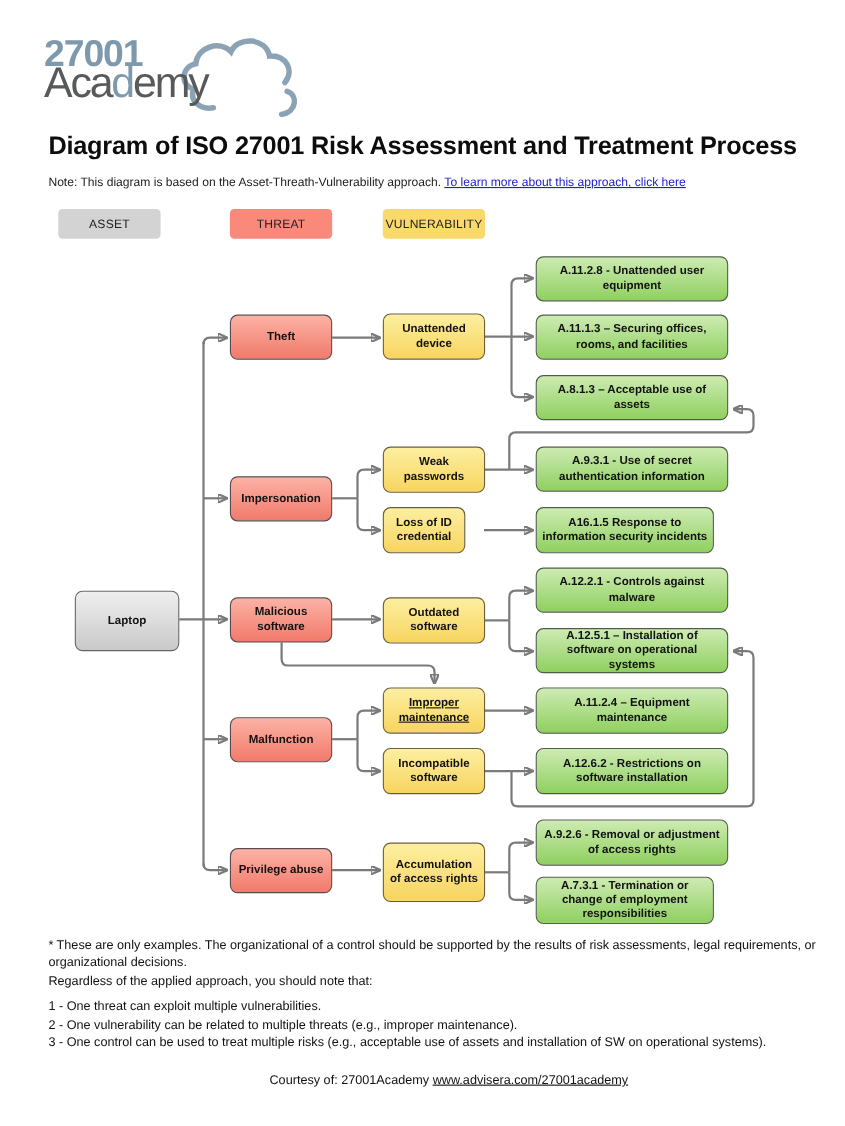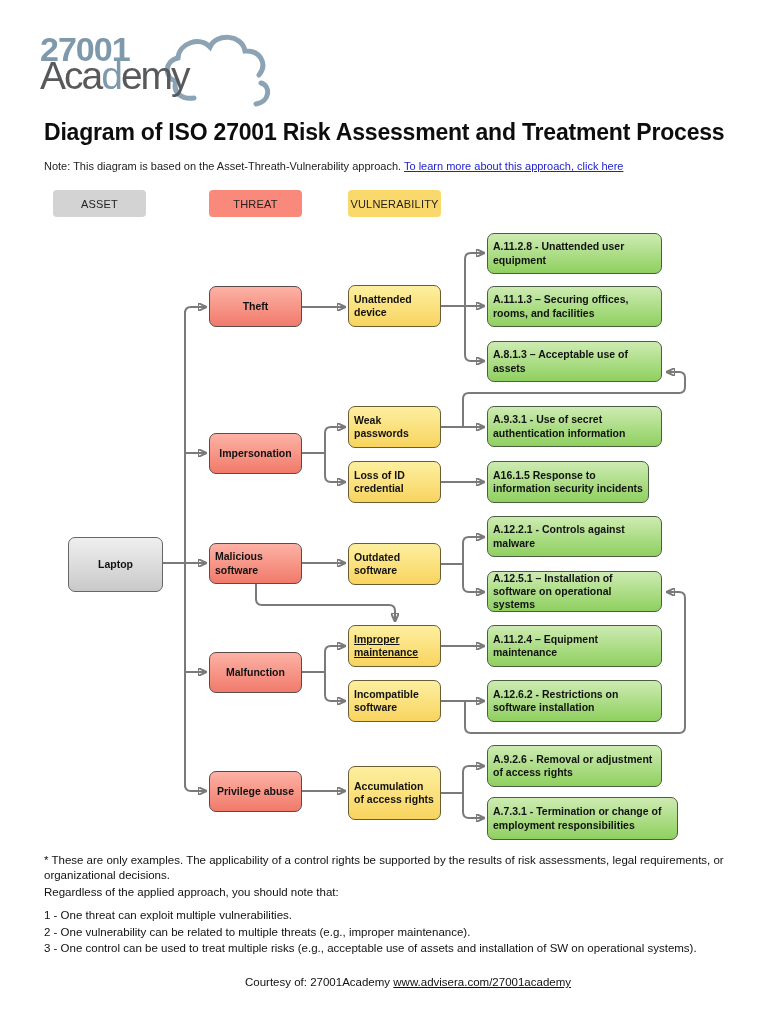--- a/index.html
+++ b/index.html
@@ -22,21 +22,21 @@
   .colhdr{position:absolute;height:27px;border-radius:4px;display:flex;align-items:center;justify-content:center;font-size:11px;color:#222;letter-spacing:0.2px;}
   #hdr-asset{left:53px;top:190px;width:93px;background:#d3d3d3;}
   #hdr-threat{left:209px;top:190px;width:93px;background:#f9897b;}
   #hdr-vuln{left:348px;top:190px;width:93px;background:#fad96c;}
   #hdr-control{left:487px;top:190px;width:175px;background:#9fd675;}
 
   
   #edges{position:absolute;left:0;top:0;width:768px;height:1024px;pointer-events:none;}
   #edges path{stroke:#7a7a7a;stroke-width:2;fill:none;}
   .node{position:absolute;box-sizing:border-box;border:1px solid #4d4d4d;border-radius:7px;
-        display:flex;align-items:center;justify-content:center;text-align:left;
+        display:flex;align-items:center;justify-content:center;text-align:center;
         font-size:10.5px;font-weight:bold;color:#121212;line-height:1.25;padding:2px 5px;}
   .node.asset{background:linear-gradient(#efefef,#c9c9c9);border-color:#666;}
   .node.threat{background:linear-gradient(#fcb2a5,#f17a6b);border-color:#5a4a48;}
   .node.vuln{background:linear-gradient(#fdefa0,#f8d45f);border-color:#6b5d33;}
   .node.control{background:linear-gradient(#cdebb2,#8fd05f);border-color:#4c5e42;}
 
   
   .fnote{position:absolute;left:44px;width:708px;font-size:11.5px;color:#111;line-height:1.32;}
   #fn-star{top:853px;}
   #fn-reg{top:885px;}
@@ -111,39 +111,39 @@
 
   <div id="diagram-nodes">
       <div class="node asset" style="left: 68px; top: 537px; width: 95px; height: 55px;">Laptop</div>
       <div class="node threat" style="left: 209px; top: 286px; width: 93px; height: 41px;">Theft</div>
       <div class="node threat" style="left: 209px; top: 433px; width: 93px; height: 41px;">Impersonation</div>
       <div class="node threat" style="left: 209px; top: 543px; width: 93px; height: 41px;">Malicious software</div>
       <div class="node threat" style="left: 209px; top: 652px; width: 93px; height: 41px;">Malfunction</div>
       <div class="node threat" style="left: 209px; top: 771px; width: 93px; height: 41px;">Privilege abuse</div>
       <div class="node vuln" style="left: 348px; top: 285px; width: 93px; height: 42px;">Unattended device</div>
       <div class="node vuln" style="left: 348px; top: 406px; width: 93px; height: 42px;">Weak passwords</div>
-      <div class="node vuln" style="left: 348px; top: 461px; width: 93px; height: 42px;">Loss of ID credential</div>
+      <div class="node vuln" style="left: 348px; top: 461px; width: 75px; height: 42px;">Loss of ID credential</div>
       <div class="node vuln" style="left: 348px; top: 543px; width: 93px; height: 42px;">Outdated software</div>
       <div class="node vuln" style="left: 348px; top: 625px; width: 93px; height: 42px; text-decoration: underline;">Improper maintenance</div>
       <div class="node vuln" style="left: 348px; top: 680px; width: 93px; height: 42px;">Incompatible software</div>
       <div class="node vuln" style="left: 348px; top: 766px; width: 93px; height: 54px;">Accumulation of access rights</div>
       <div class="node control" style="left: 487px; top: 233px; width: 175px; height: 41px;">A.11.2.8 - Unattended user equipment</div>
       <div class="node control" style="left: 487px; top: 286px; width: 175px; height: 41px;">A.11.1.3 – Securing offices, rooms, and facilities</div>
       <div class="node control" style="left: 487px; top: 341px; width: 175px; height: 41px;">A.8.1.3 – Acceptable use of assets</div>
       <div class="node control" style="left: 487px; top: 406px; width: 175px; height: 41px;">A.9.3.1 - Use of secret authentication information</div>
       <div class="node control" style="left: 487px; top: 461px; width: 162px; height: 42px;">A16.1.5 Response to information security incidents</div>
       <div class="node control" style="left: 487px; top: 516px; width: 175px; height: 41px;">A.12.2.1 - Controls against malware</div>
       <div class="node control" style="left: 487px; top: 571px; width: 175px; height: 41px;">A.12.5.1 – Installation of software on operational systems</div>
       <div class="node control" style="left: 487px; top: 625px; width: 175px; height: 42px;">A.11.2.4 – Equipment maintenance</div>
       <div class="node control" style="left: 487px; top: 680px; width: 175px; height: 42px;">A.12.6.2 - Restrictions on software installation</div>
       <div class="node control" style="left: 487px; top: 745px; width: 175px; height: 42px;">A.9.2.6 - Removal or adjustment of access rights</div>
-      <div class="node control" style="left: 487px; top: 797px; width: 191px; height: 43px;">A.7.3.1 - Termination or change of employment responsibilities</div>
+      <div class="node control" style="left: 487px; top: 797px; width: 162px; height: 43px;">A.7.3.1 - Termination or change of employment responsibilities</div>
     </div>
 
-  <div class="fnote" id="fn-star">* These are only examples. The applicability of a control rights be supported by the results of risk assessments, legal requirements, or organizational decisions.</div>
+  <div class="fnote" id="fn-star">* These are only examples. The organizational of a control should be supported by the results of risk assessments, legal requirements, or organizational decisions.</div>
   <div class="fnote" id="fn-reg">Regardless of the applied approach, you should note that:</div>
   <div class="fnote" id="fn-list">
     <div>1 - One threat can exploit multiple vulnerabilities.</div>
     <div>2 - One vulnerability can be related to multiple threats (e.g., improper maintenance).</div>
     <div>3 - One control can be used to treat multiple risks (e.g., acceptable use of assets and installation of SW on operational systems).</div>
   </div>
 
   <div class="footline" id="courtesy"><span>Courtesy of: 27001Academy </span><a>www.advisera.com/27001academy</a></div>
 
 </div>

